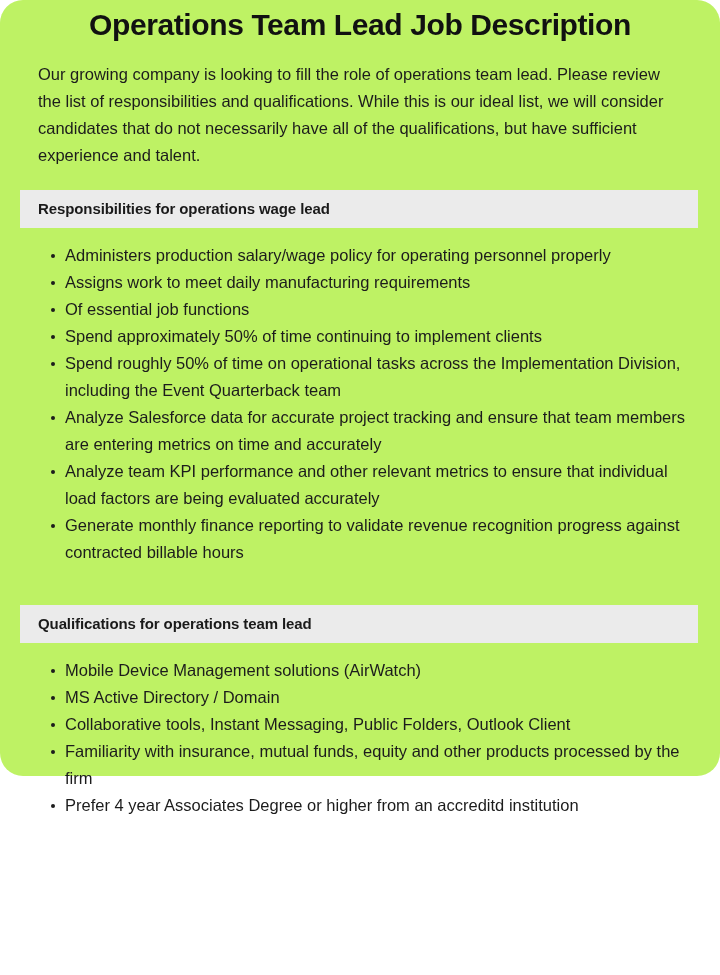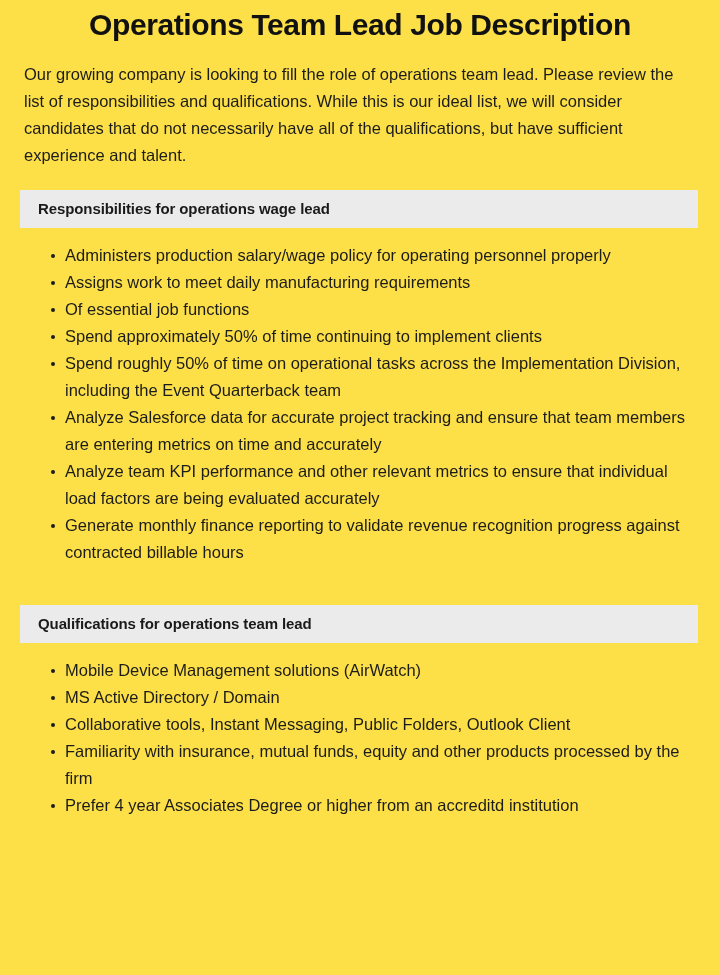--- a/index.html
+++ b/index.html
@@ -13,41 +13,42 @@
     height: 975px;
     overflow: hidden;
     font-family: "Liberation Sans", sans-serif;
     color: #1a1a1a;
     -webkit-font-smoothing: antialiased;
   }
 
   .page {
     position: relative;
     width: 720px;
-    height: 975px;
+    height: 776px;
     box-sizing: border-box;
-    background: #fde047;
+    background: #bef264;
+    border-radius: 23px;
   }
 
   
   .doc-title {
     margin: 0;
     padding: 5px 20px 0 20px;
     font-size: 30px;
     font-weight: 700;
     line-height: 40px;
     text-align: center;
     letter-spacing: -0.4px;
     color: #111111;
   }
 
   
   .intro {
     margin: 16px 16px 0 0;
-    padding: 0 24px 0 24px;
+    padding: 0 24px 0 38px;
     font-size: 16.5px;
     line-height: 27px;
     color: #1c1c1c;
   }
 
   
   .section {
     margin-top: 21px;
   }
   .section-header {

